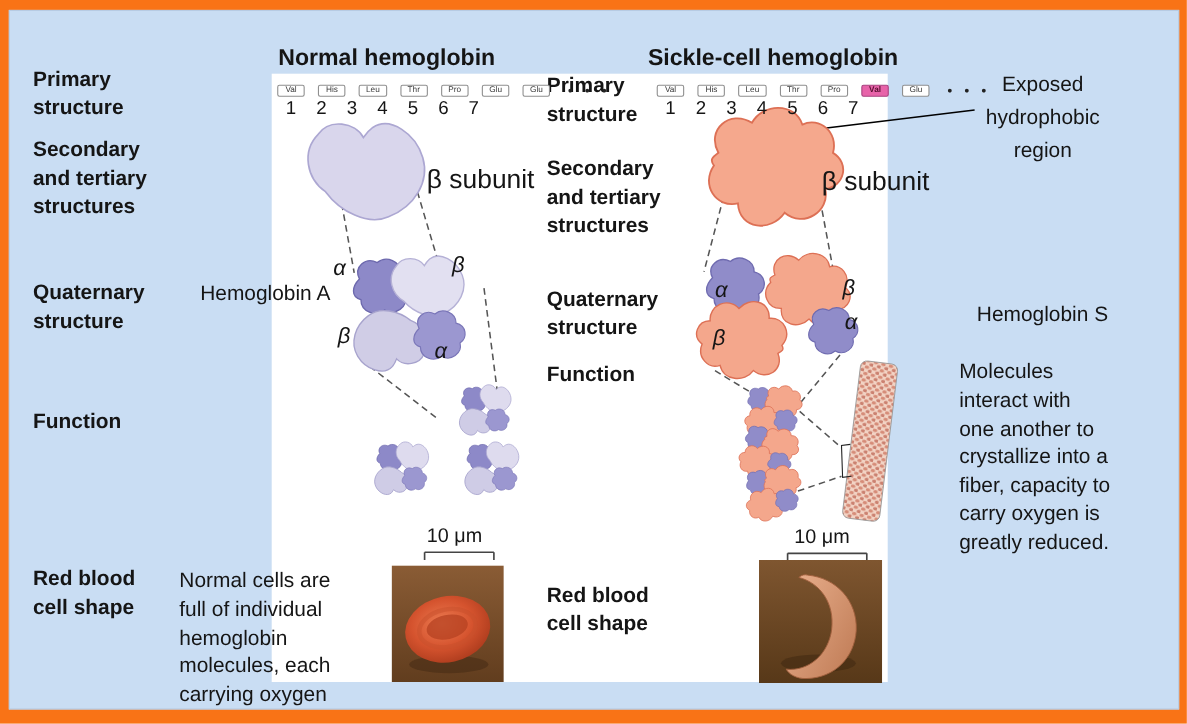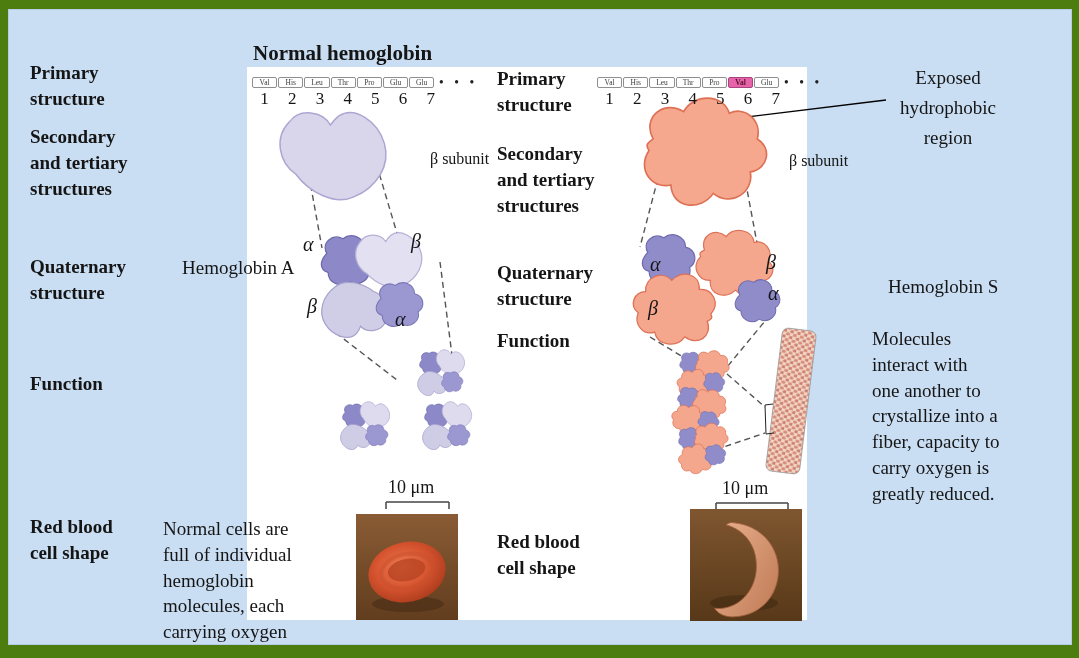--- a/index.html
+++ b/index.html
@@ -1,50 +1,51 @@
 <!DOCTYPE html>
 <html><head>
 <meta charset="utf-8">
 <style>
   html,body{margin:0;padding:0;background:#ffffff;}
-  .stage{position:relative;width:1079px;height:658px;background:#4d7c0f;overflow:hidden;
-         font-family:Liberation Serif, serif;color:#151515;}
+  .stage{position:relative;width:1079px;height:658px;background:#f97316;overflow:hidden;
+         font-family:Liberation Sans, sans-serif;color:#151515;}
   .abs{position:absolute;}
   .blue-panel{left:8px;top:9px;width:1062px;height:634px;background:#c9ddf3;border:1px solid #b7cbe3;}
   .white-panel{left:247px;top:67px;width:560px;height:553px;background:#ffffff;}
   svg.overlay{left:0;top:0;width:1079px;height:658px;pointer-events:none;z-index:3;}
   .z4{z-index:4;}
   .lbl{font-weight:bold;font-size:19px;line-height:1.38;white-space:pre-line;}
   .txt{font-size:19px;line-height:1.36;white-space:pre-line;}
   .title{font-weight:bold;font-size:21px;white-space:nowrap;}
   .name{font-size:19px;white-space:nowrap;margin-left:24px;}
   .greek{font-size:20px;font-style:italic;line-height:1;}
-  .sub{font-size:16px;white-space:nowrap;margin-left:42px;}
+  .sub{font-size:24px;white-space:nowrap;}
   .scale{font-size:18px;white-space:nowrap;text-align:right;}
   .exposed{font-size:19px;line-height:1.58;text-align:center;white-space:pre-line;}
-  .seq-row{display:flex;gap:1px;align-items:center;}
+  .seq-row{display:flex;gap:12px;align-items:center;}
   .aa{width:25.2px;height:11px;box-sizing:border-box;border:1px solid #8f8f8f;border-radius:2px;
       background:#ffffff;color:#3a3a3a;font-size:7.5px;line-height:1;
       display:flex;align-items:center;justify-content:center;}
   .aa.mut{background:#e763a9;border-color:#a84380;color:#55102f;font-weight:bold;}
   .dots{font-size:12px;font-weight:bold;letter-spacing:4px;padding-left:4px;color:#222;}
   .num-row{display:flex;gap:2.5px;}
   .num-row span{width:25.2px;text-align:center;font-size:17px;}
   .photo{z-index:5;}
   .photo svg{display:block;}
 </style>
 </head>
 <body>
 
 <div class="stage">
 
   <div class="abs blue-panel"></div>
   <div class="abs white-panel"></div>
 
   <div class="abs title z4" style="left:253px;top:41px;">Normal hemoglobin</div>
+  <div class="abs title z4" style="left:589px;top:41px;">Sickle-cell hemoglobin</div>
 
   <div class="abs lbl z4" style="left:30px;top:60px;">Primary
 structure</div>
   <div class="abs lbl z4" style="left:30px;top:124px;">Secondary
 and tertiary
 structures</div>
   <div class="abs lbl z4" style="left:30px;top:254px;">Quaternary
 structure</div>
   <div class="abs lbl z4" style="left:30px;top:371px;">Function</div>
   <div class="abs lbl z4" style="left:30px;top:514px;">Red blood

